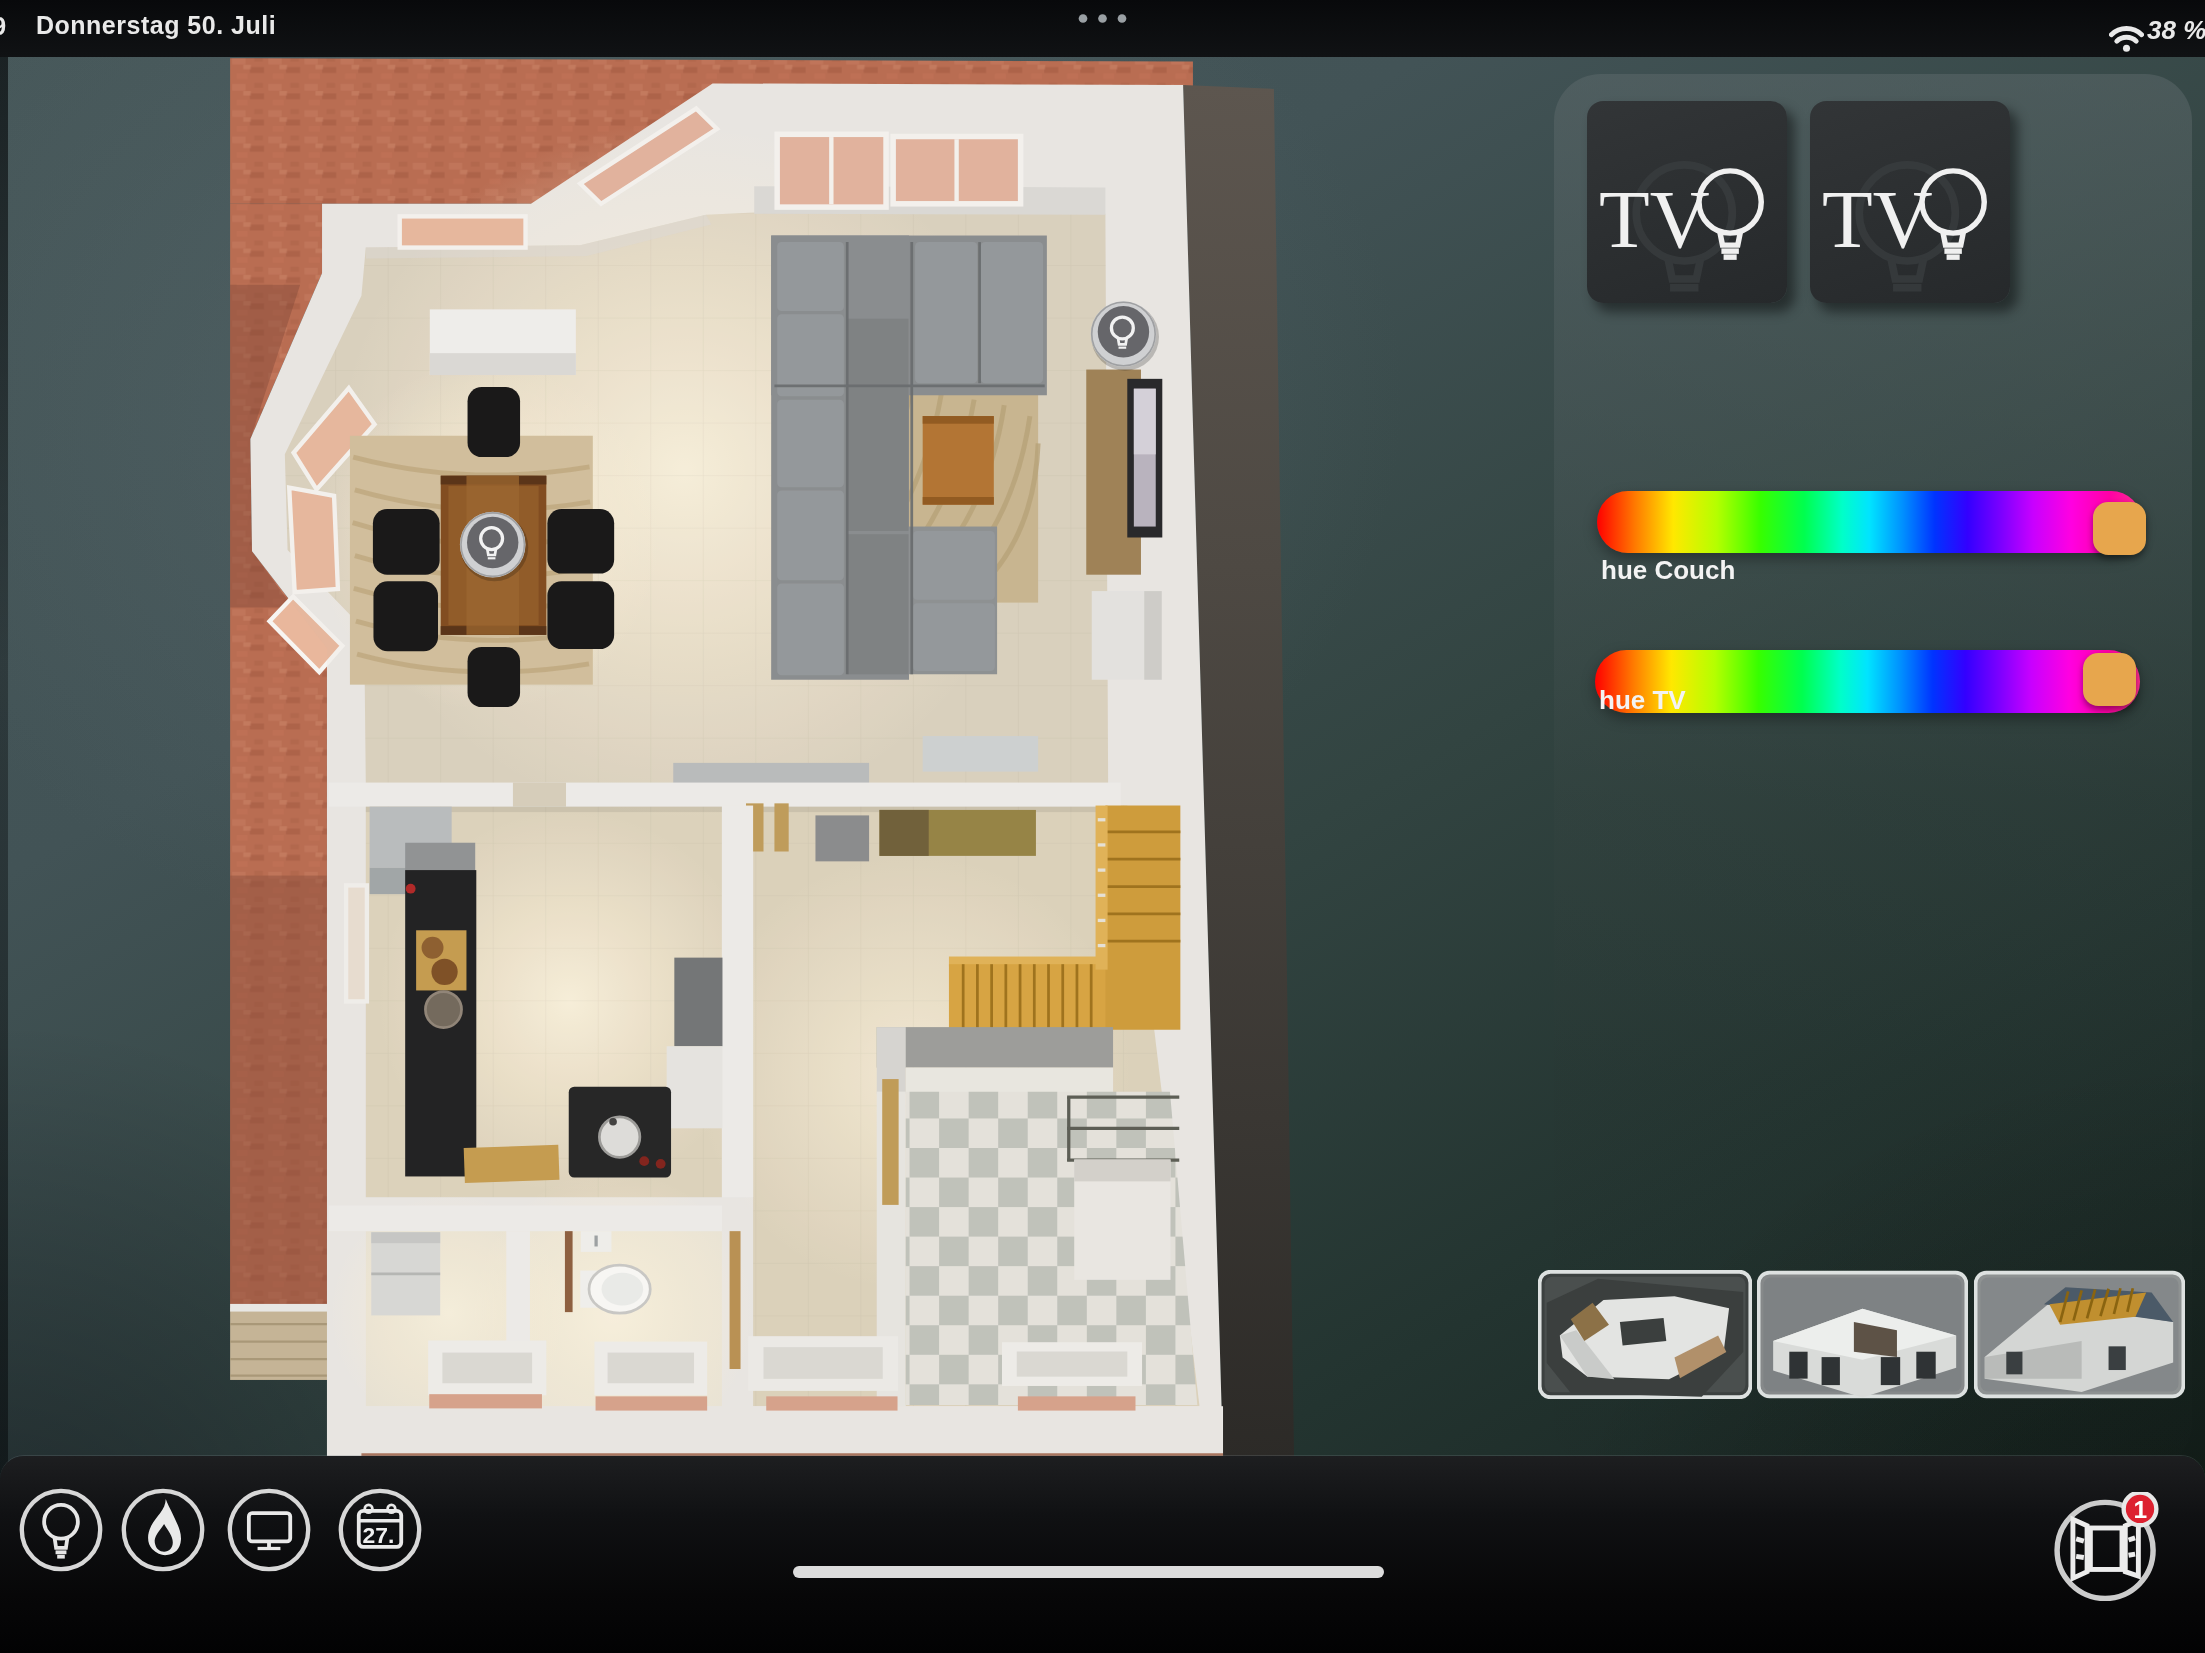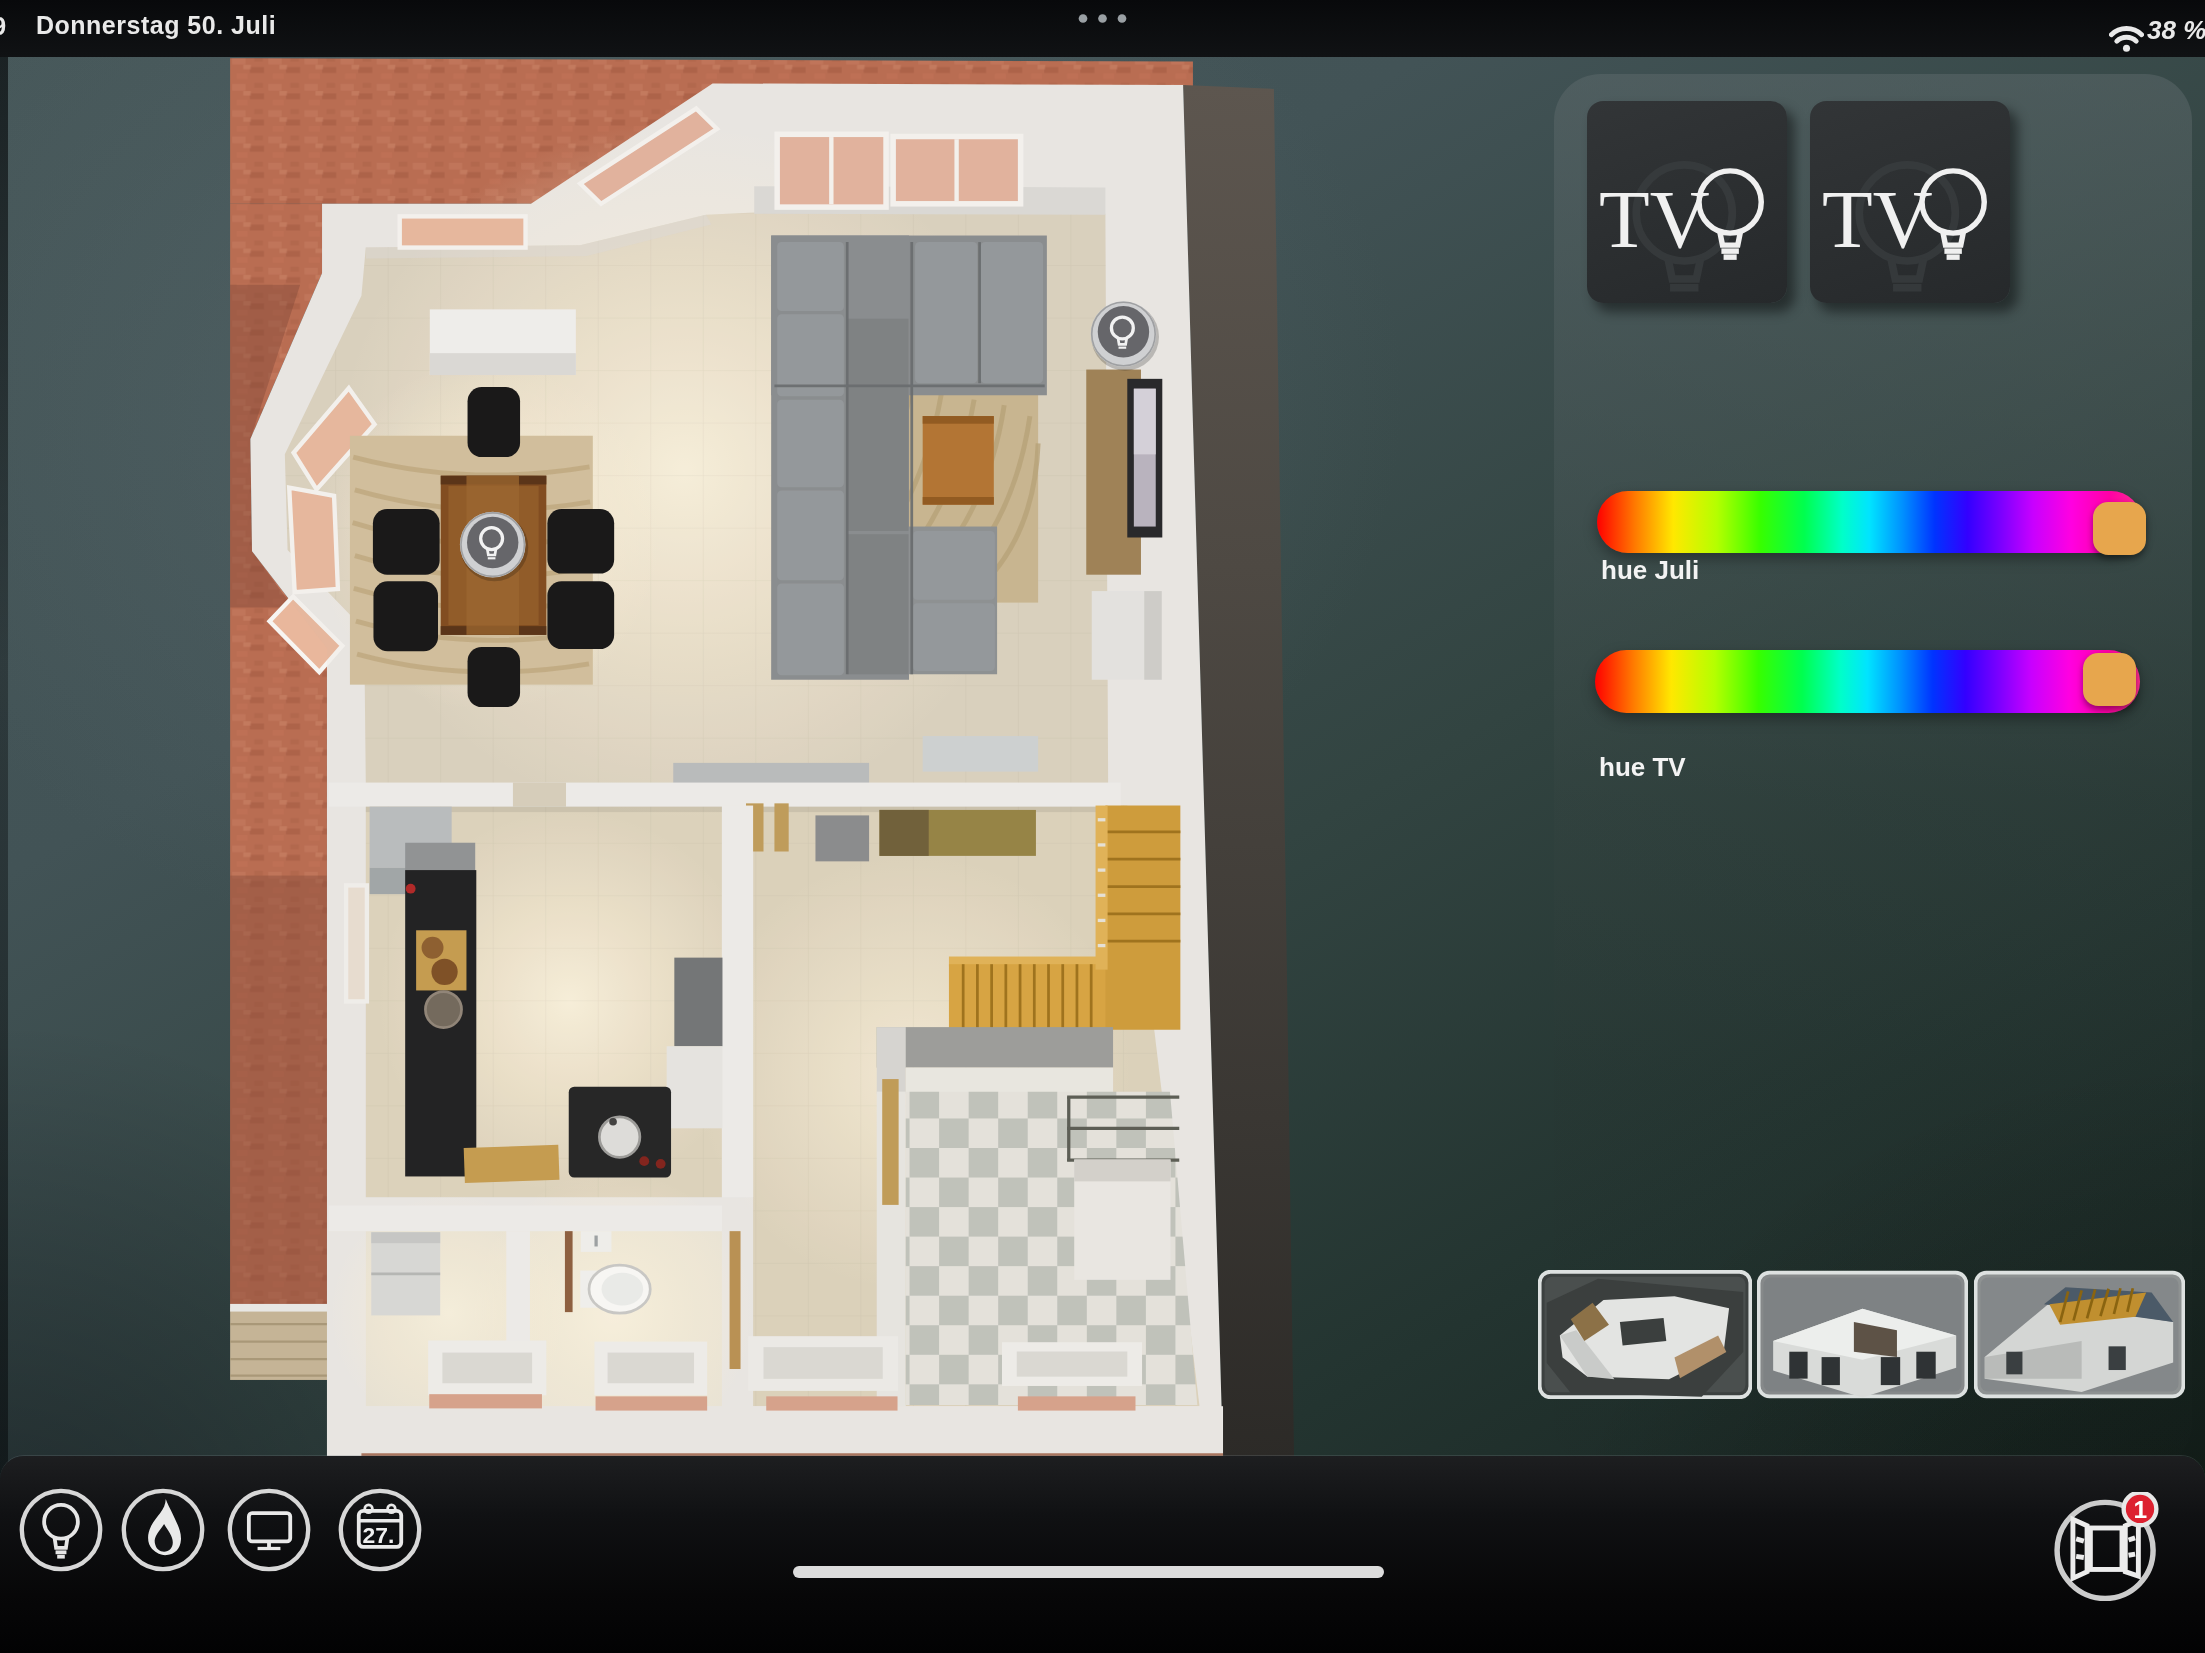--- a/index.html
+++ b/index.html
@@ -452,29 +452,29 @@
       <line x1="250" y1="286" x2="274" y2="286"></line>
     </g>
   </svg>
 
   <div class="abs" style="left:1597px;top:491px;width:545px;height:62px;border-radius:31px;
        background:linear-gradient(90deg,#ff0000 0%,#ff7a00 7%,#ffe800 14%,#b4ff00 22%,#37ff00 30%,#00ff4e 38%,#00ffc8 45%,#00e4ff 50%,#0091ff 56%,#0033ff 62%,#3300ff 68%,#7a00ff 74%,#c800ff 80%,#ff00e1 87%,#ff00a5 94%,#ff2d8d 100%);
        box-shadow:0 5.5px 14.2px rgba(0,0,0,0.35);"></div>
 
   <div class="abs" style="left:2093px;top:502px;width:53px;height:53px;border-radius:15.3px;background:#e7a64d;box-shadow:0 3.3px 6.6px rgba(0,0,0,0.4);"></div>
 
-  <div class="abs" style="left:1601px;top:555px;color:#f3f3f3;font-size:26px;font-weight:bold;">hue Juli</div>
+  <div class="abs" style="left:1601px;top:555px;color:#f3f3f3;font-size:26px;font-weight:bold;">hue Couch</div>
 
   <div class="abs" style="left:1595px;top:650px;width:545px;height:63px;border-radius:32px;
        background:linear-gradient(90deg,#ff0000 0%,#ff7a00 7%,#ffe800 14%,#b4ff00 22%,#37ff00 30%,#00ff4e 38%,#00ffc8 45%,#00e4ff 50%,#0091ff 56%,#0033ff 62%,#3300ff 68%,#7a00ff 74%,#c800ff 80%,#ff00e1 87%,#ff00a5 94%,#ff2d8d 100%);
        box-shadow:0 5.5px 14.2px rgba(0,0,0,0.35);"></div>
 
   <div class="abs" style="left:2083px;top:653px;width:53px;height:53px;border-radius:15.3px;background:#e7a64d;box-shadow:0 3.3px 6.6px rgba(0,0,0,0.4);"></div>
 
-  <div class="abs" style="left:1599px;top:752px;color:#f3f3f3;font-size:26px;font-weight:bold;">hue TV</div>
+  <div class="abs" style="left:1599px;top:685px;color:#f3f3f3;font-size:26px;font-weight:bold;">hue TV</div>
 
   <svg class="abs" style="left:1538px;top:1270px;" width="214" height="129" viewBox="0 0 392 236">
     <rect x="3" y="3" width="386" height="230" rx="20" fill="#3c4140" stroke="#dde1e0" stroke-width="7"></rect>
     <rect x="12" y="12" width="368" height="212" rx="14" fill="#4a4f4e"></rect>
     <polygon points="16,60 110,16 376,40 376,150 300,232 60,225 16,170" fill="#3b3f3e"></polygon>
     <polygon points="40,120 120,55 250,48 350,70 340,150 240,200 90,195 45,160" fill="#e3e4e2"></polygon>
     <polygon points="40,120 90,195 140,200 70,110" fill="#c9cbc9"></polygon>
     <polygon points="60,90 100,60 130,100 85,130" fill="#8c7147"></polygon>
     <polygon points="250,160 330,120 345,150 260,198" fill="#b1906a"></polygon>
     <polygon points="150,95 230,88 235,130 155,138" fill="#3b3f3e"></polygon>

